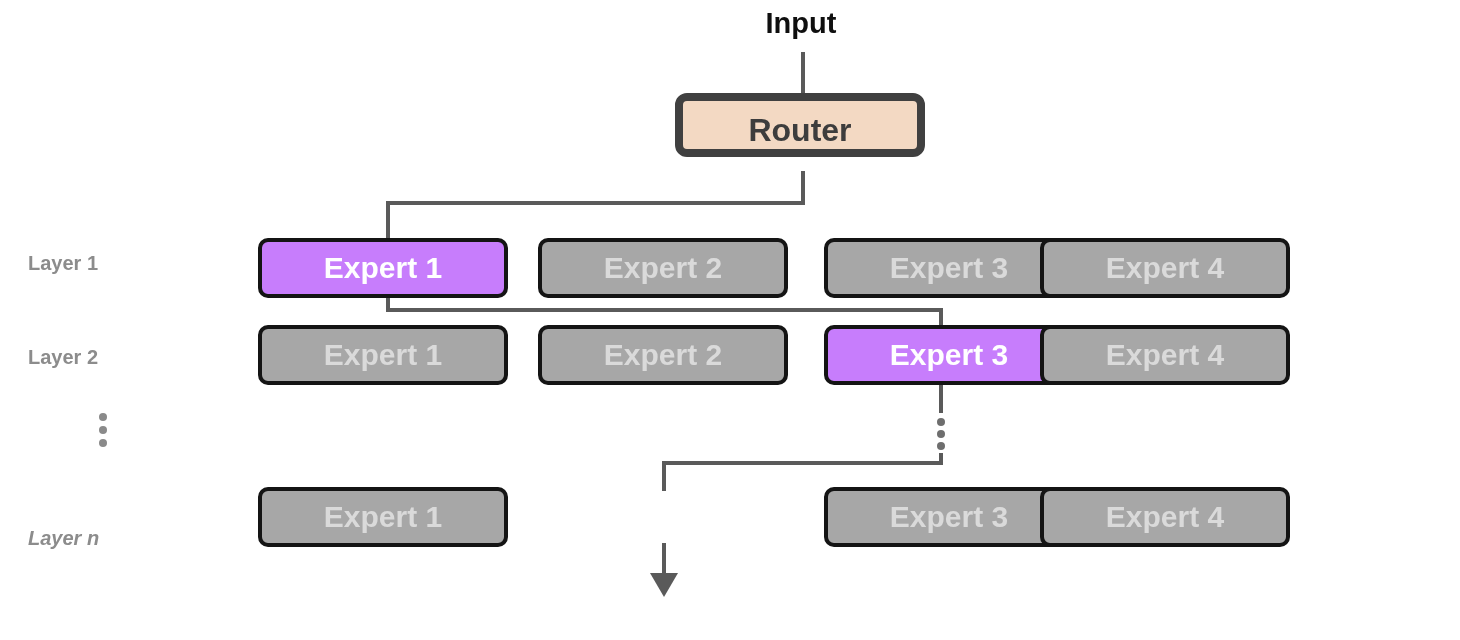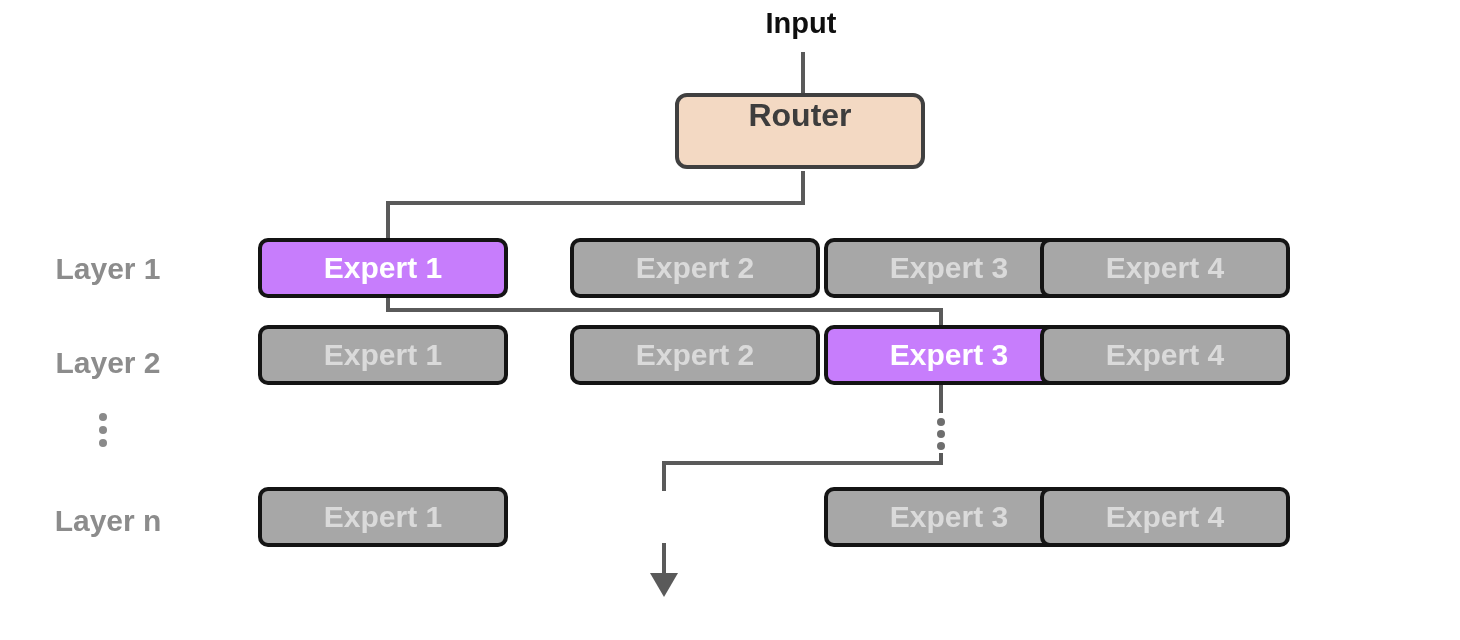--- a/index.html
+++ b/index.html
@@ -4,37 +4,37 @@
 <style>
   html,body{margin:0;padding:0;background:#ffffff;}
   .canvas{
     position:relative;width:1460px;height:640px;background:#ffffff;overflow:hidden;
     font-family:"Liberation Sans",sans-serif;
   }
   .wires{position:absolute;left:0;top:0;width:1460px;height:640px;z-index:1;}
   .lbl{position:absolute;font-weight:700;color:#0f0f0f;text-align:center;z-index:3;}
   .io-label{font-size:29px;}
   .layer-label{
-    position:absolute;left:28px;width:160px;text-align:center;
-    font-size:30px;font-weight:700;color:#8c8c8c;z-index:3;
+    position:absolute;left:28px;width:160px;text-align:left;
+    font-size:20px;font-weight:700;color:#8c8c8c;z-index:3;
   }
   .router{
-    position:absolute;left:675px;top:93px;width:250px;height:76px;box-sizing:border-box;
-    background:var(--router-bg,#f3d9c3);border:4px solid #404040;border-radius:12px;
-    display:flex;align-items:flex-start;justify-content:center;
+    position:absolute;left:675px;top:93px;width:250px;height:64px;box-sizing:border-box;
+    background:var(--router-bg,#f3d9c3);border:8px solid #404040;border-radius:12px;
+    display:flex;align-items:flex-end;justify-content:center;
     font-size:32px;font-weight:700;color:#3d3d3d;z-index:2;
   }
   .expert{
     position:absolute;width:250px;height:60px;box-sizing:border-box;
     background:var(--idle-bg,#a7a7a7);border:4px solid #141414;border-radius:10px;
     display:flex;align-items:center;justify-content:center;
     font-size:30px;font-weight:700;color:#dadada;z-index:2;text-align:right;
   }
   .expert.selected{background:var(--selected-bg,#c77dfc);color:#ffffff;}
-  .c1{left:258px}.c2{left:570px}.c3{left:824px}.c4{left:1040px}
+  .c1{left:258px}.c2{left:538px}.c3{left:824px}.c4{left:1040px}
   .r1{top:238px}.r2{top:325px}.r3{top:487px}
 </style>
 </head>
 <body>
 
 <div class="canvas">
 
   <svg class="wires" viewBox="0 0 1460 640" xmlns="http://www.w3.org/2000/svg">
     <g stroke="#5a5a5a" stroke-width="4" fill="none">
       <path d="M 803 52 V 95"></path>
@@ -58,21 +58,21 @@
   </svg>
 
   <div class="lbl io-label" style="left:701px;top:7px;width:200px;">Input</div>
 
   <div class="router">
     <span>Router</span>
   </div>
 
   <div class="layer-label" style="top:252px;">Layer 1</div>
   <div class="layer-label" style="top:346px;">Layer 2</div>
-  <div class="layer-label" style="top:504px;">Layer n</div>
+  <div class="layer-label" style="top:527px;font-style:italic;">Layer n</div>
 
   <div class="expert r1 c1 selected">
     <span>Expert 1</span>
   </div>
   <div class="expert r1 c2">
     <span>Expert 2</span>
   </div>
   <div class="expert r1 c3">
     <span>Expert 3</span>
   </div>

